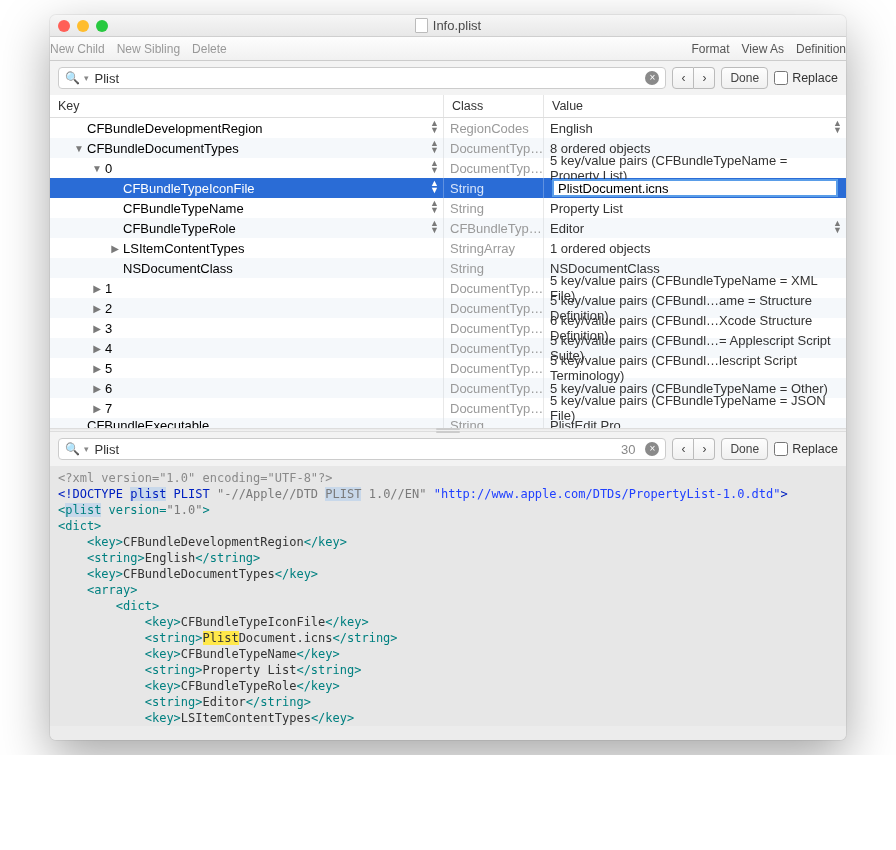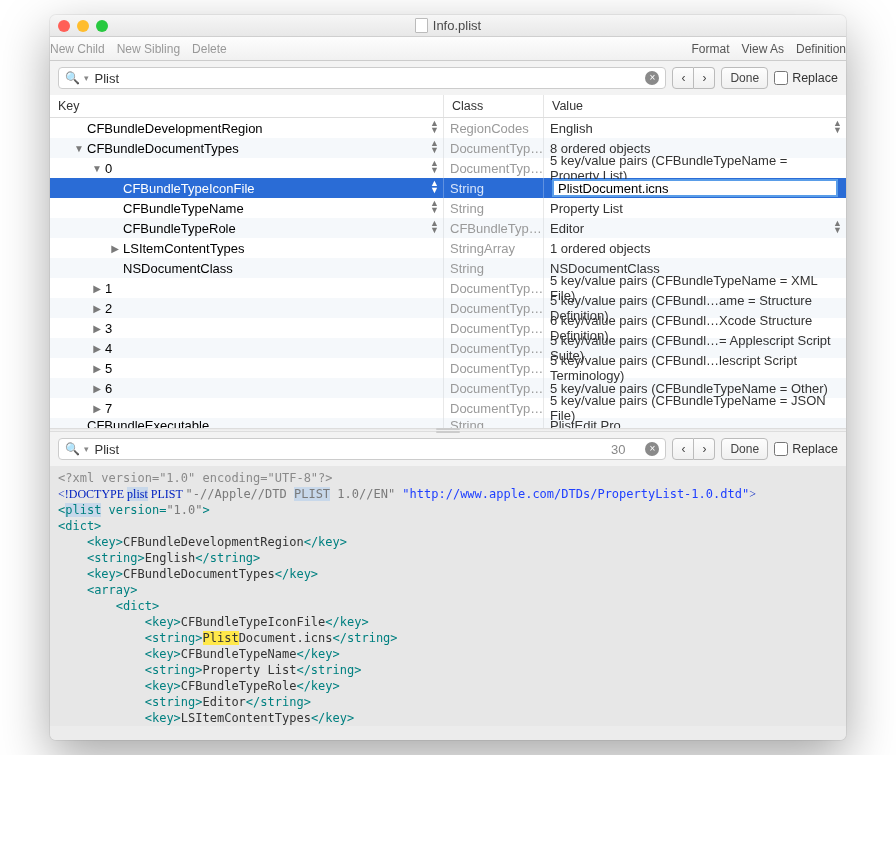--- a/index.html
+++ b/index.html
@@ -56,21 +56,21 @@
     background:#f3f3f3;
   }
   .searchfield {
     flex:1; height:22px; background:#fff; border:1px solid #ccc; border-radius:4px;
     display:flex; align-items:center; padding:0 6px;
     font-size:13px; color:#333;
   }
   .searchfield .mag { color:#888; margin-right:4px; font-size:12px; }
   .searchfield .caret { color:#888; margin-right:6px; font-size:9px; }
   .searchfield .q { flex:1; }
-  .searchfield .count { color:#888; margin-right:20px; }
+  .searchfield .count { color:#888; margin-right:10px; }
   .clear { width:14px;height:14px;border-radius:50%;background:#8a8a8a;color:#fff;display:flex;align-items:center;justify-content:center;font-size:10px;line-height:1; }
   .seg { display:flex; }
   .seg button, .btn {
     height:22px; background:linear-gradient(#fdfdfd,#f0f0f0);
     border:1px solid #bbb; font-size:12px; color:#444; padding:0 8px;
   }
   .seg button:first-child{border-radius:4px 0 0 4px;}
   .seg button:last-child{border-left:none;border-radius:0 4px 4px 0;}
   .btn{border-radius:4px;}
   .chk { display:flex; align-items:center; gap:4px; font-size:12.5px; color:#333; }
@@ -111,21 +111,21 @@
     display:flex; align-items:center; gap:8px; padding:6px 10px; background:#f3f3f3;
   }
   .midbar .spacer{flex:1;}
   .btn.disabled, .seg button.disabled { color:#bbb; }
   .xmlpane {
     background:#e7e7e7; padding:4px 8px 12px 8px;
     font-family: Menlo, Consolas, monospace; font-size:12px; line-height:16px;
     white-space:pre; color:#333; height:260px; overflow:hidden;
   }
   .xml-decl { color:#8a8a8a; }
-  .xml-kw { color:#0020c0;font-family:Liberation Serif, serif; }
+  .xml-kw { color:#0020c0; }
   .xml-str { color:#7a7a7a; }
   .xml-tag { color:#008080; }
   .xml-txt { color:#333; }
   .xml-url { color:#2040ff; }
   .hl { background:#c8d8ea; }
   .hl-y { background:#ffe84a; }
   .bottom-resize { height:14px; background:#ececec; }
 </style>
 </head>
 <body>

